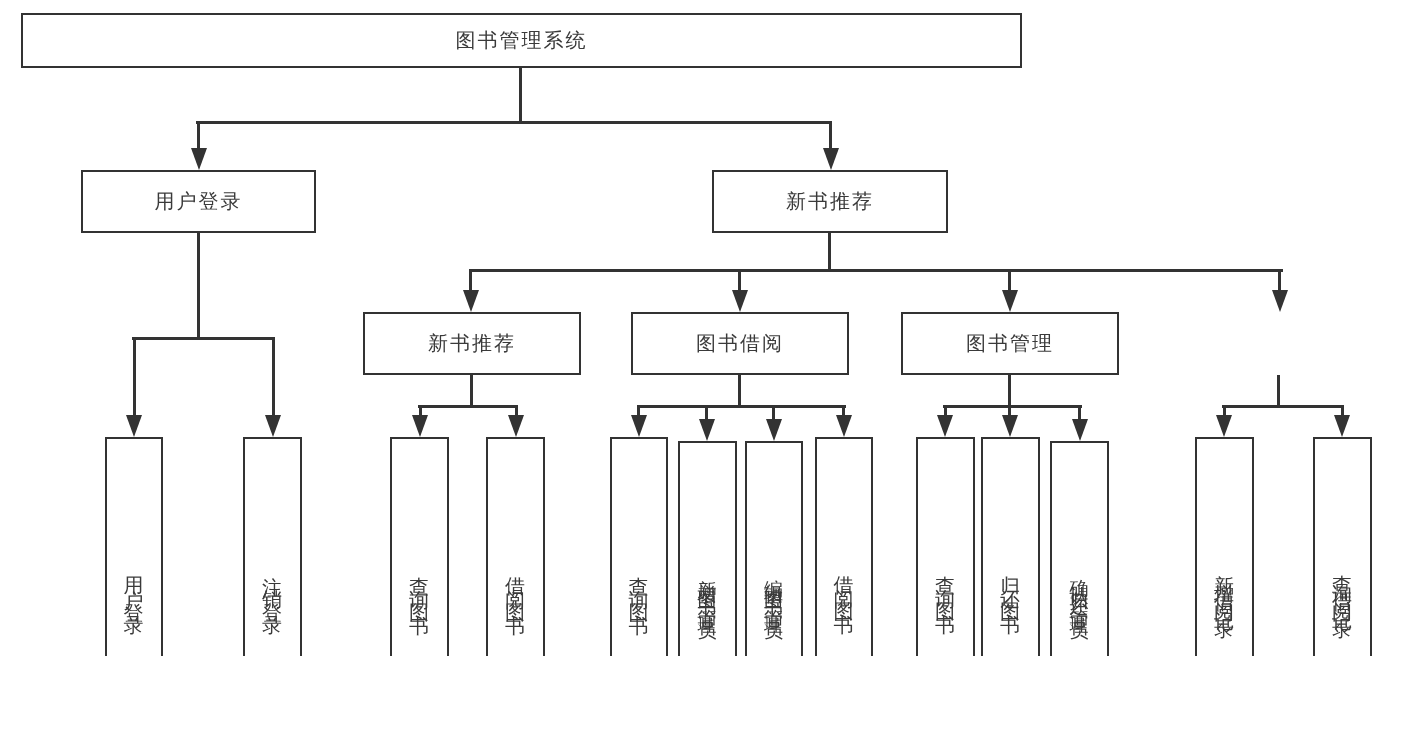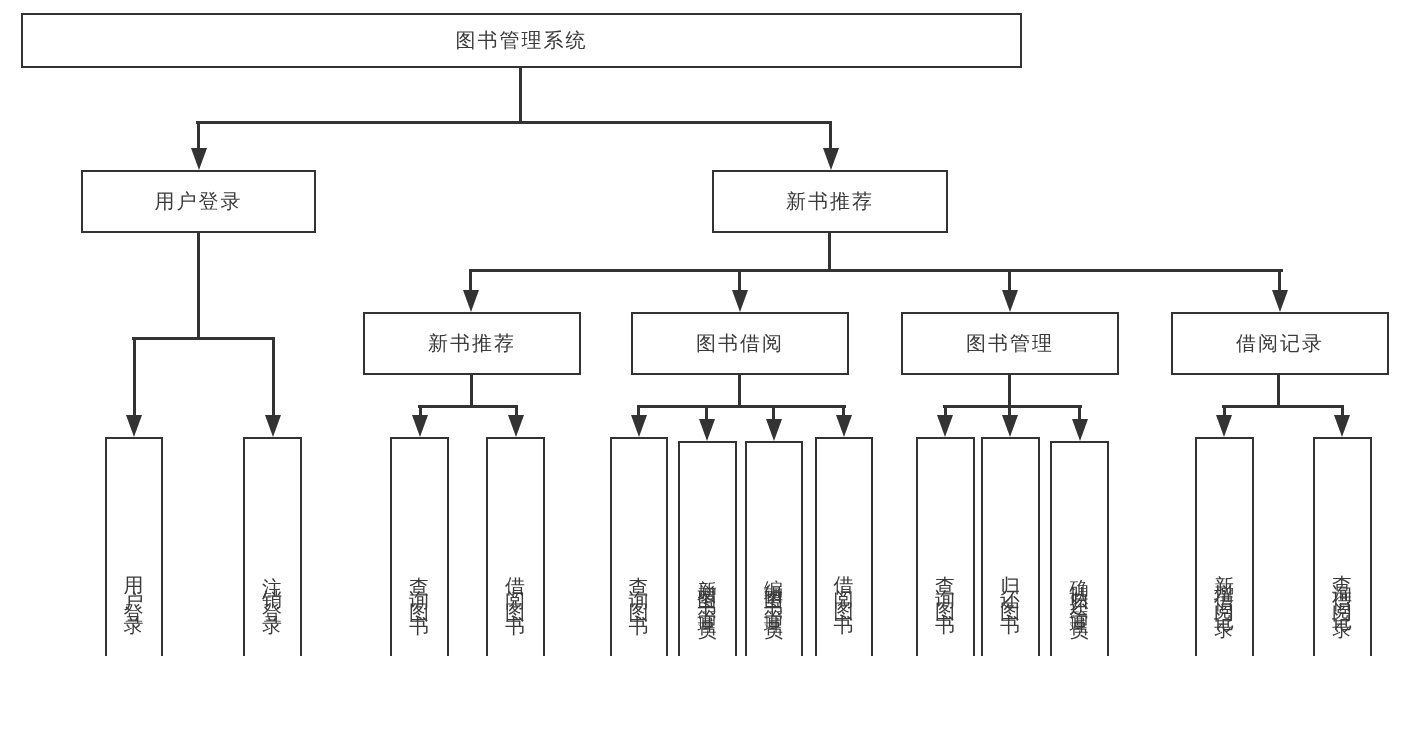--- a/index.html
+++ b/index.html
@@ -100,23 +100,20 @@
 
   <div class="box lvl" style="left:631px;top:312px;width:218px;height:63px">
     <span>图书借阅</span>
   </div>
   <div class="box lvl" style="left:363px;top:312px;width:218px;height:63px">
     <span>新书推荐</span>
   </div>
   <div class="box lvl" style="left:901px;top:312px;width:218px;height:63px">
     <span>图书管理</span>
   </div>
-  <div class="box lvl" style="left:1171px;top:312px;width:218px;height:63px">
-    <span>借阅记录</span>
-  </div>
 
   <div class="vline" style="left:470px;top:375px;height:33px"></div>
   <div class="hline" style="left:418px;top:405px;width:100px"></div>
   <div class="vline" style="left:419px;top:405px;height:10px"></div>
   <div class="tri" style="left:412px;top:415px"></div>
   <div class="vline" style="left:515px;top:405px;height:10px"></div>
   <div class="tri" style="left:508px;top:415px"></div>
 
   <div class="vline" style="left:738px;top:375px;height:33px"></div>
   <div class="hline" style="left:637px;top:405px;width:209px"></div>

